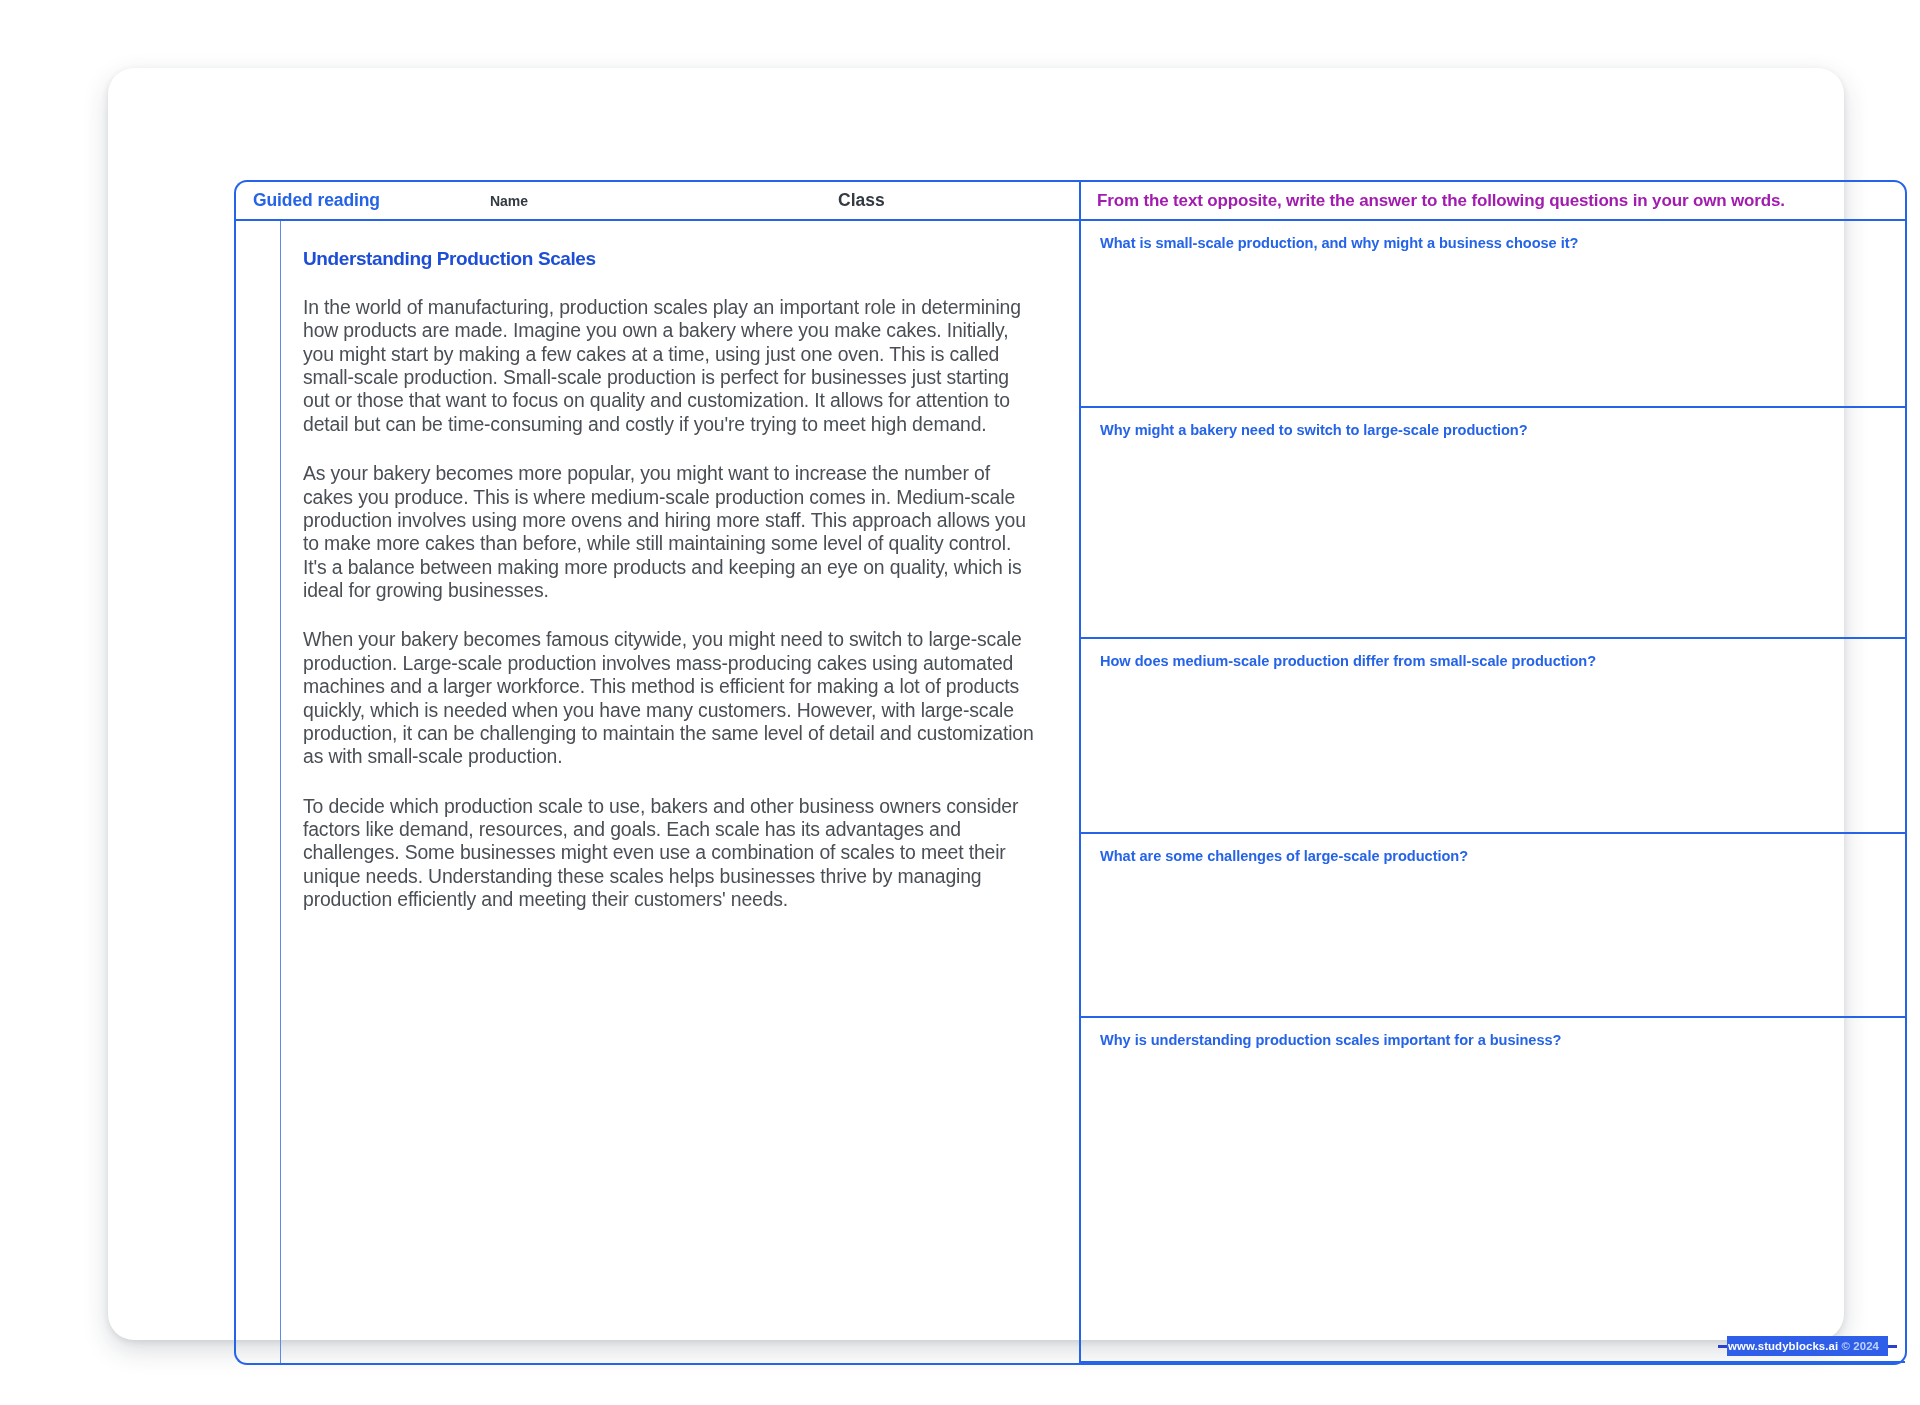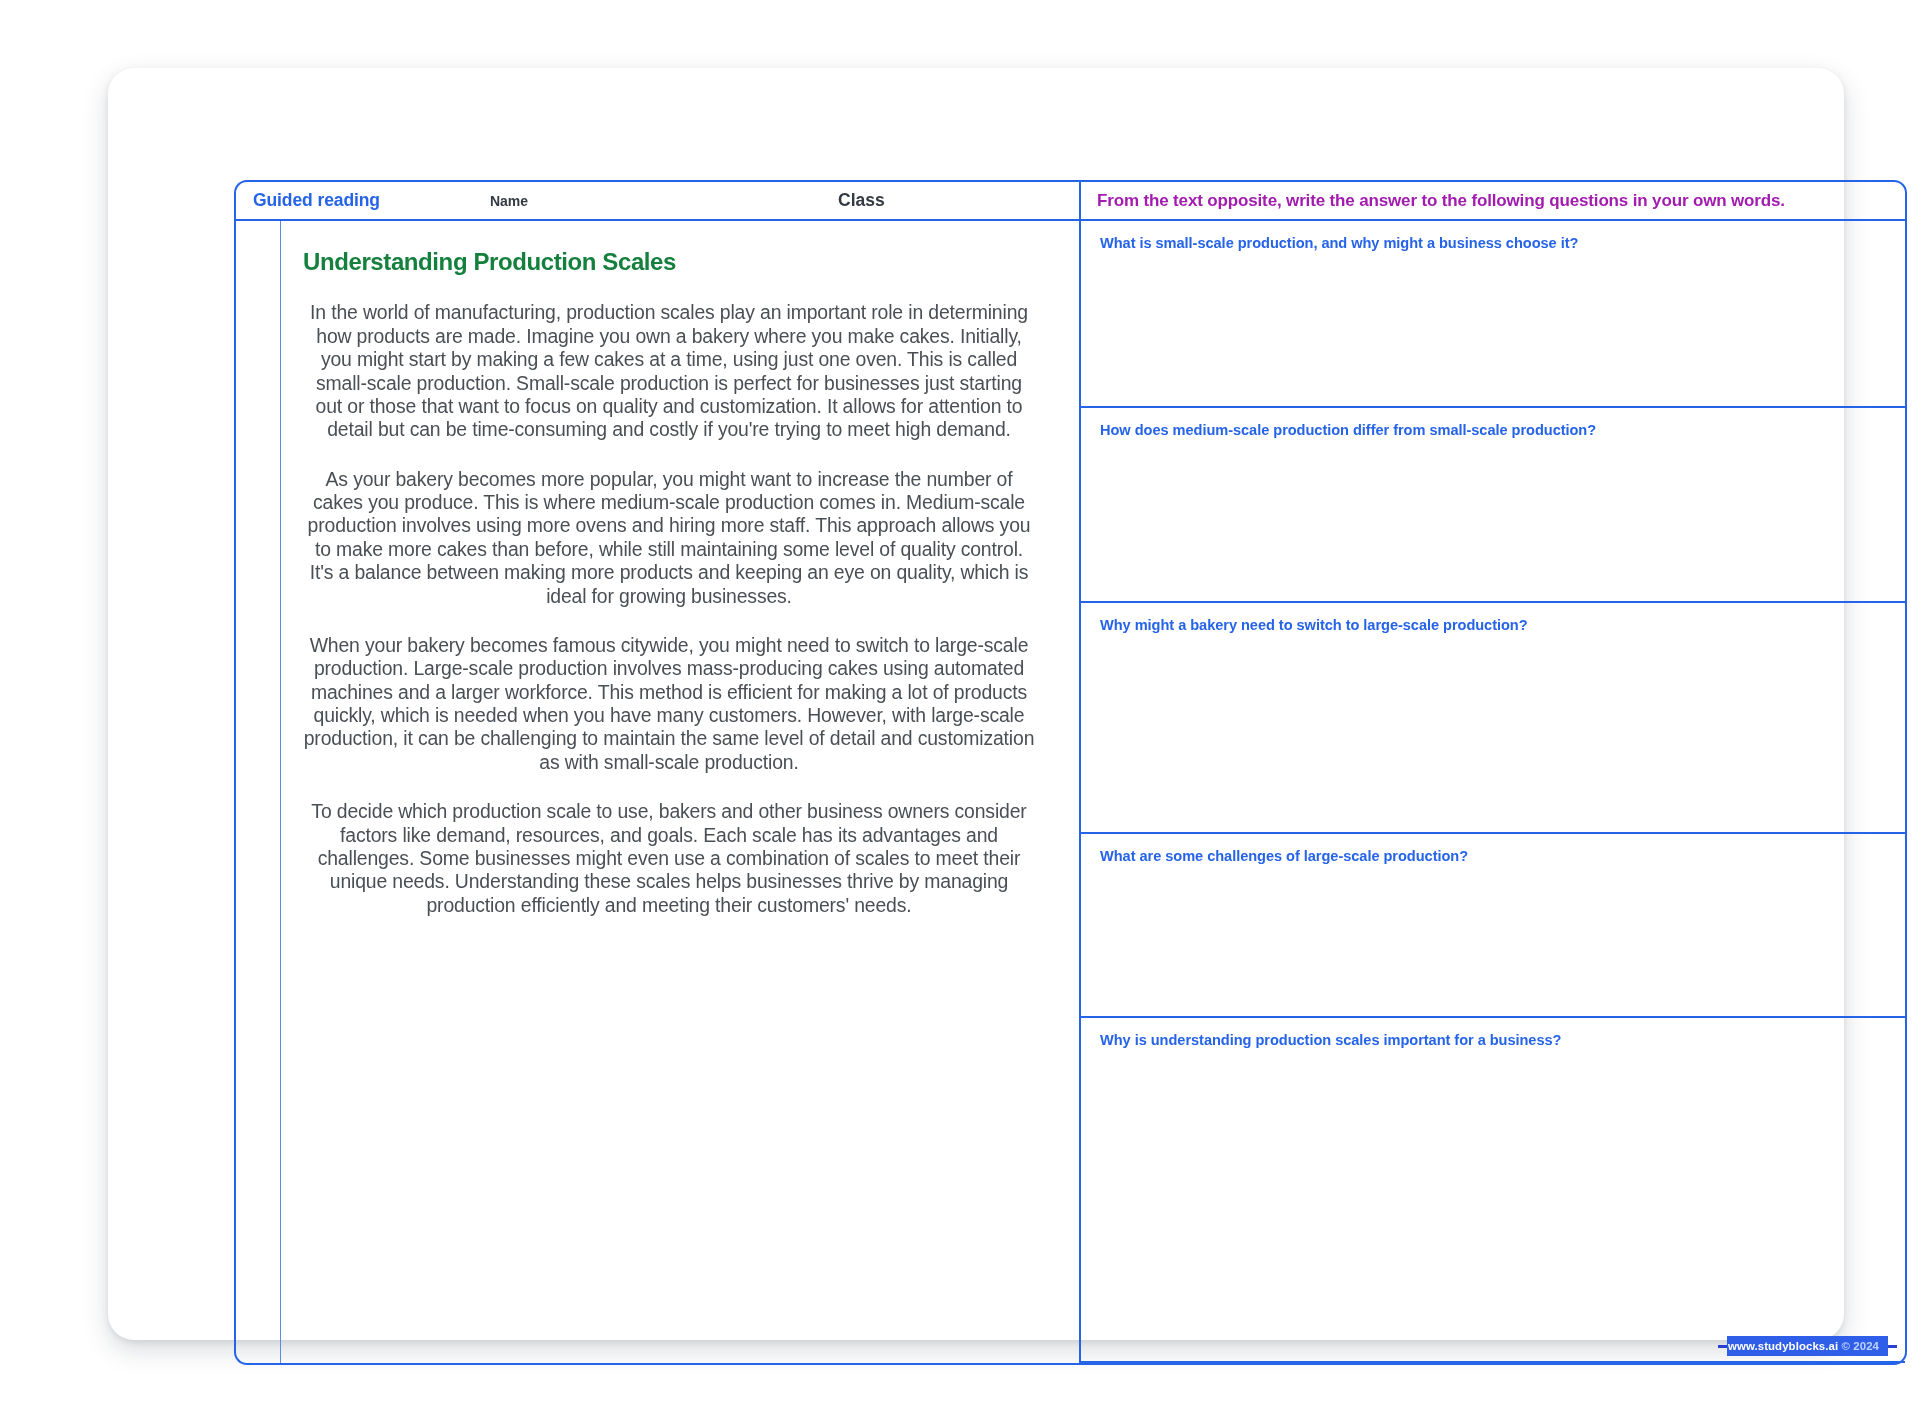--- a/index.html
+++ b/index.html
@@ -103,34 +103,33 @@
     height: 100%;
     border-right: 1.6px solid #5b8ae8;
     flex: 0 0 45px;
   }
   .read-col {
     flex: 1 1 auto;
     padding: 28px 40px 0 22px;
     overflow: hidden;
   }
   .read-title {
-    font-size: 24px;
-    font-weight: bold;
-    color: #15803d;
+    font-size: 19px;
+    font-weight: bold;
+    color: #1d4ed8;
     letter-spacing: -0.4px;
     margin: 0 0 26px 0;
     line-height: 1.1;
   }
   .read-para {
     font-size: 19.4px;
     line-height: 1.205;
     color: #4a4f55;
     margin: 0 4px 26px 0;
     letter-spacing: -0.15px;
-    text-align: center;
   }
 
   .q-panel {
     position: relative;
     width: 828px; height: 1146px;
     border: 2.2px solid #2563e8;
     border-bottom-right-radius: 13px;
     display: flex;
     flex-direction: column;
   }
@@ -200,26 +199,26 @@
             <p class="read-para">To decide which production scale to use, bakers and other business owners consider factors like demand, resources, and goals. Each scale has its advantages and challenges. Some businesses might even use a combination of scales to meet their unique needs. Understanding these scales helps businesses thrive by managing production efficiently and meeting their customers' needs.</p>
           </div>
         </div>
 
         <div class="q-panel">
 
           <div class="q-block" style="height:187px;">
             <span class="q-label">What is small-scale production, and why might a business choose it?</span>
           </div>
 
+          <div class="q-block" style="height:231px;">
+            <span class="q-label">Why might a bakery need to switch to large-scale production?</span>
+          </div>
+
           <div class="q-block" style="height:195px;">
             <span class="q-label">How does medium-scale production differ from small-scale production?</span>
-          </div>
-
-          <div class="q-block" style="height:231px;">
-            <span class="q-label">Why might a bakery need to switch to large-scale production?</span>
           </div>
 
           <div class="q-block" style="height:184px;">
             <span class="q-label">What are some challenges of large-scale production?</span>
           </div>
 
           <div class="q-block" style="flex:1 1 auto;">
             <span class="q-label">Why is understanding production scales important for a business?</span>
           </div>
 

